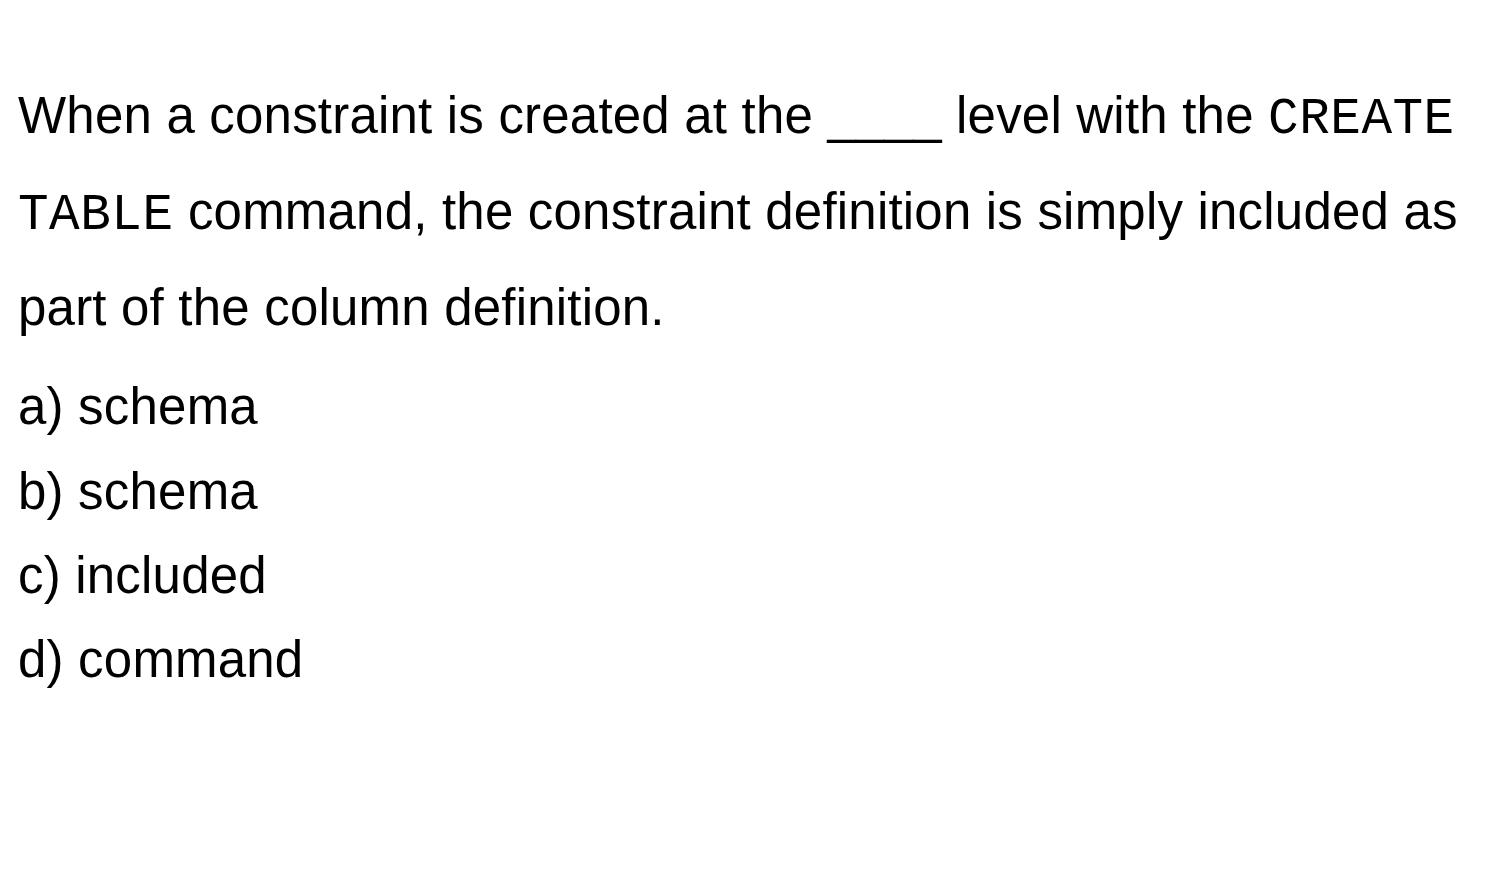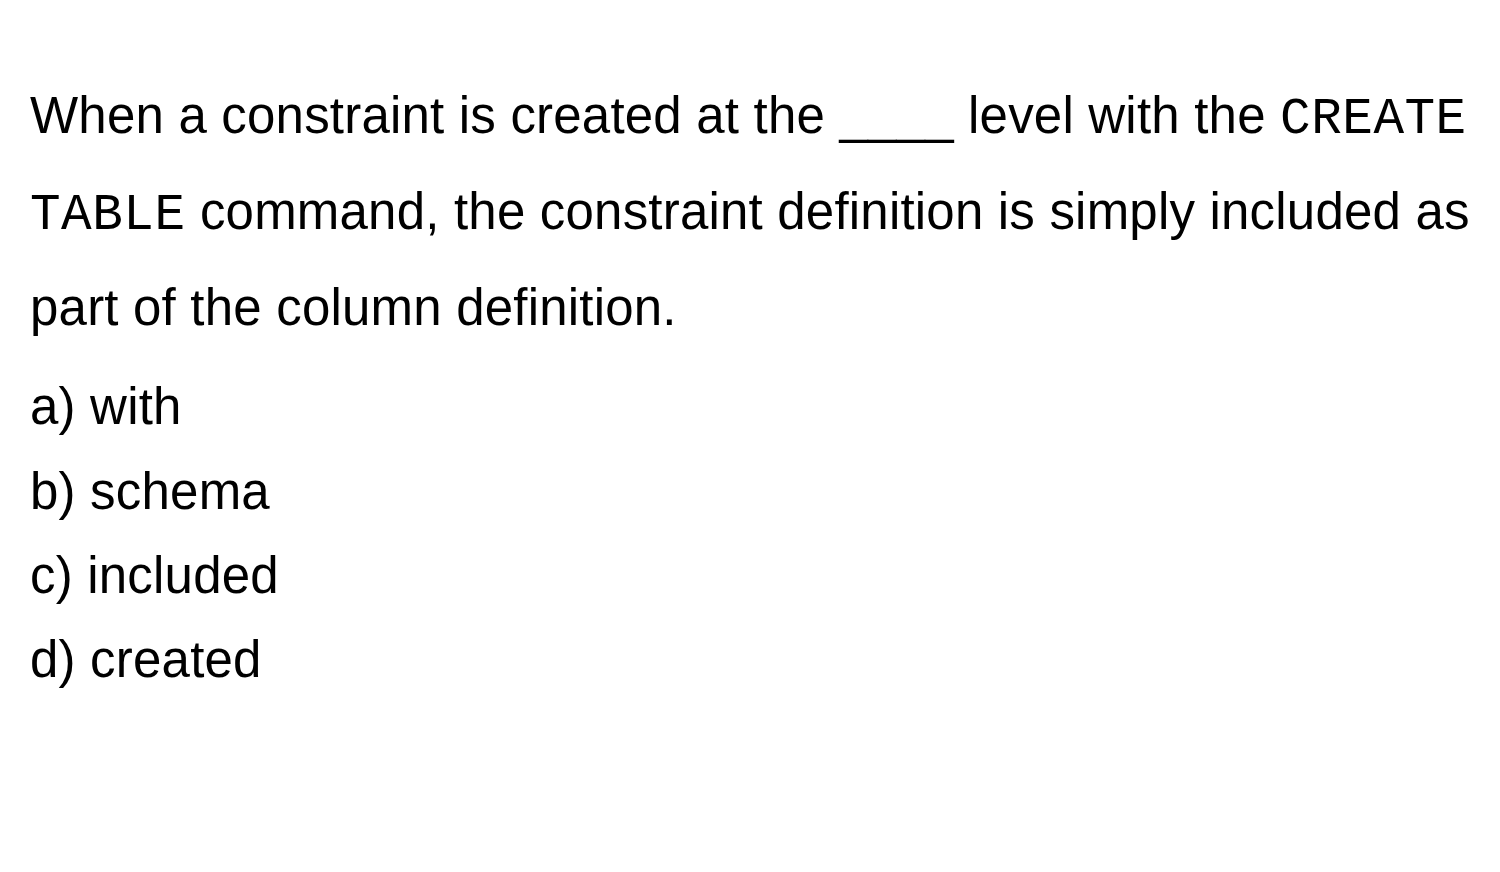--- a/index.html
+++ b/index.html
@@ -5,21 +5,21 @@
   html, body {
     margin: 0;
     padding: 0;
     width: 1500px;
     height: 872px;
     background: #ffffff;
     font-family: Arial, Helvetica, sans-serif;
     color: #000000;
   }
   .container {
-    padding: 70px 30px 0 30px;
+    padding: 70px 30px 0 18px;
     box-sizing: border-box;
   }
   .question {
     font-size: 51px;
     line-height: 1.8;
     font-weight: 400;
     letter-spacing: 0.2px;
   }
   .code {
     font-family: "Courier New", Courier, monospace;
@@ -36,18 +36,18 @@
   }
 </style>
 </head>
 <body>
 
 <div class="container">
   <div class="question">
     <span>When a constraint is created at the ____ level with the </span><span class="code">CREATE TABLE</span><span> command, the constraint definition is simply included as part of the column definition.</span>
   </div>
   <div class="options">
-    <div class="option">a) with</div>
+    <div class="option">a) schema</div>
     <div class="option">b) schema</div>
     <div class="option">c) included</div>
-    <div class="option">d) created</div>
+    <div class="option">d) command</div>
   </div>
 </div>
 
 </body></html>

